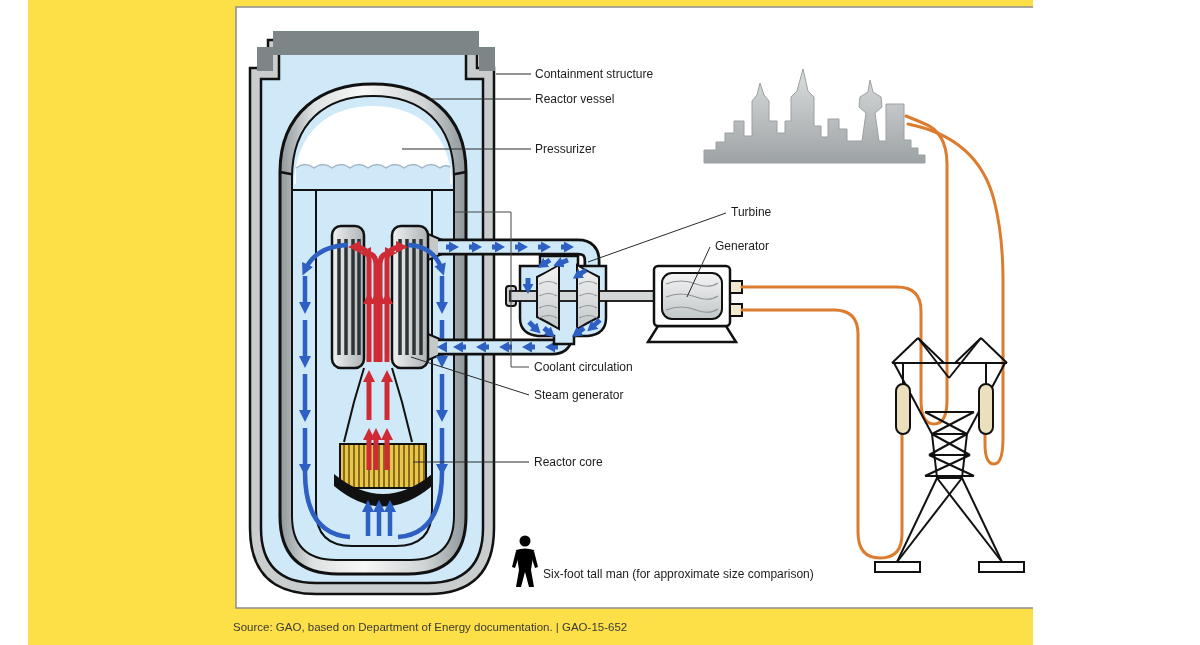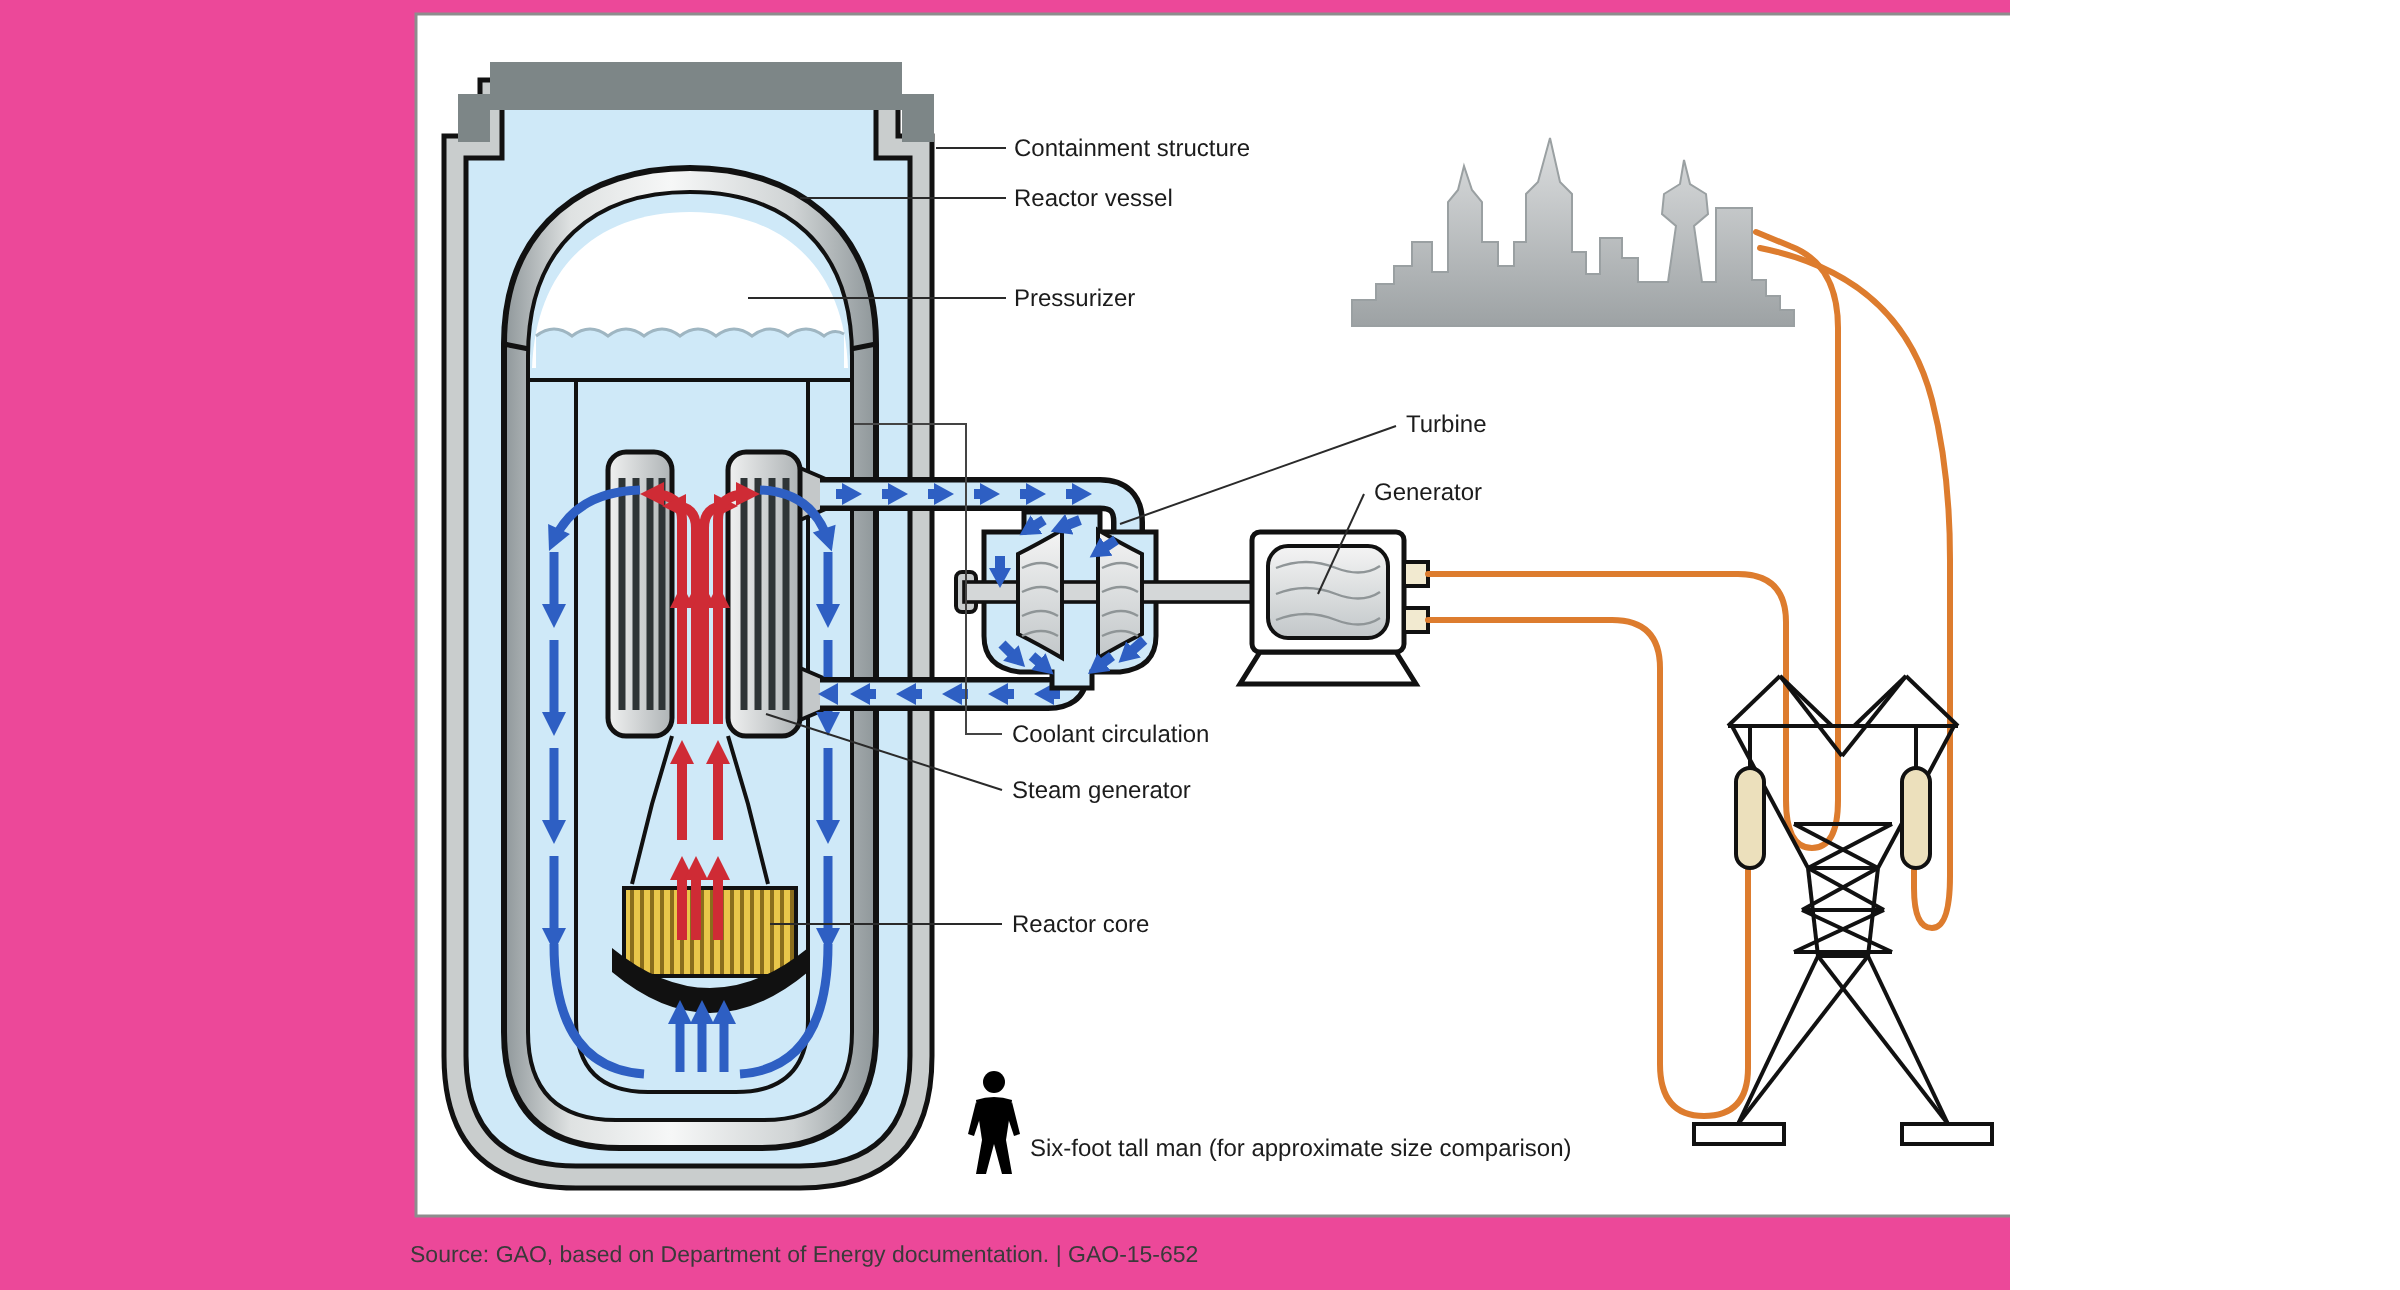--- a/index.html
+++ b/index.html
@@ -1,17 +1,17 @@
 <!DOCTYPE html>
 <html style="--hot: #cf2b35; --cold: #2e5fc3; --wire: #dd7c2e; --coolant: #cfe9f8; --core_yellow: #e9c64a; --lid_gray: #7d8687; --wall_gray: #c9cdcd; --insulator: #ece0bc;"><head>
 <meta charset="utf-8">
 <style>
   html,body{margin:0;padding:0;background:#ffffff;}
-  .stage{position:relative;width:1005px;height:645px;background:#ec4899;overflow:hidden;
-         font-family:"Liberation Sans",sans-serif;}
+  .stage{position:relative;width:1005px;height:645px;background:#fde047;overflow:hidden;
+         font-family:"Liberation Sans",sans-serif;margin-left:28px;}
   svg text{font-family:"Liberation Sans",sans-serif;fill:#1c1c1c;}
   .lbl{font-size:12px;}
   .src{font-size:11.5px;fill:#3a3a3a;}
   .leader{stroke:#2a2a2a;stroke-width:1;fill:none;}
   .bracket{stroke:#444;stroke-width:1;fill:none;}
   .outline{stroke:#111;fill:none;}
   .towerline{stroke:#111;stroke-width:2;fill:none;}
   .wire{stroke:var(--wire);stroke-width:3;fill:none;stroke-linecap:round;}
   .hotseg{stroke:var(--hot);stroke-width:5;fill:none;stroke-linecap:butt;}
   .coldseg{stroke:var(--cold);stroke-width:4.5;fill:none;stroke-linecap:butt;}

